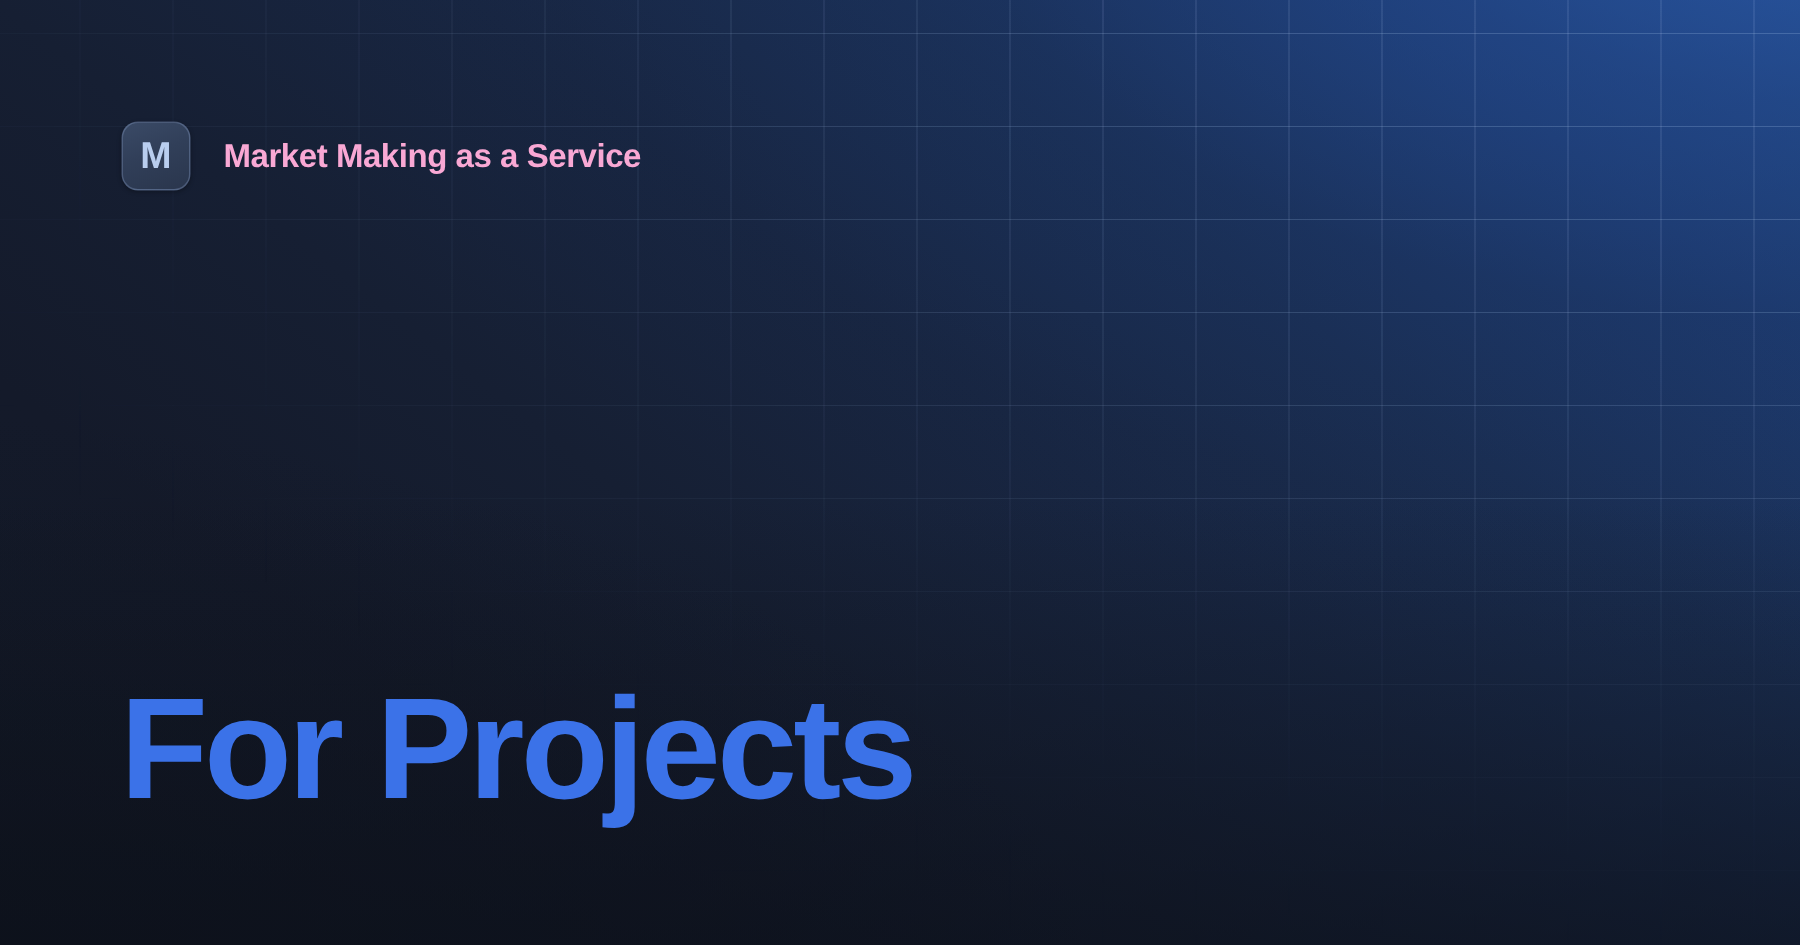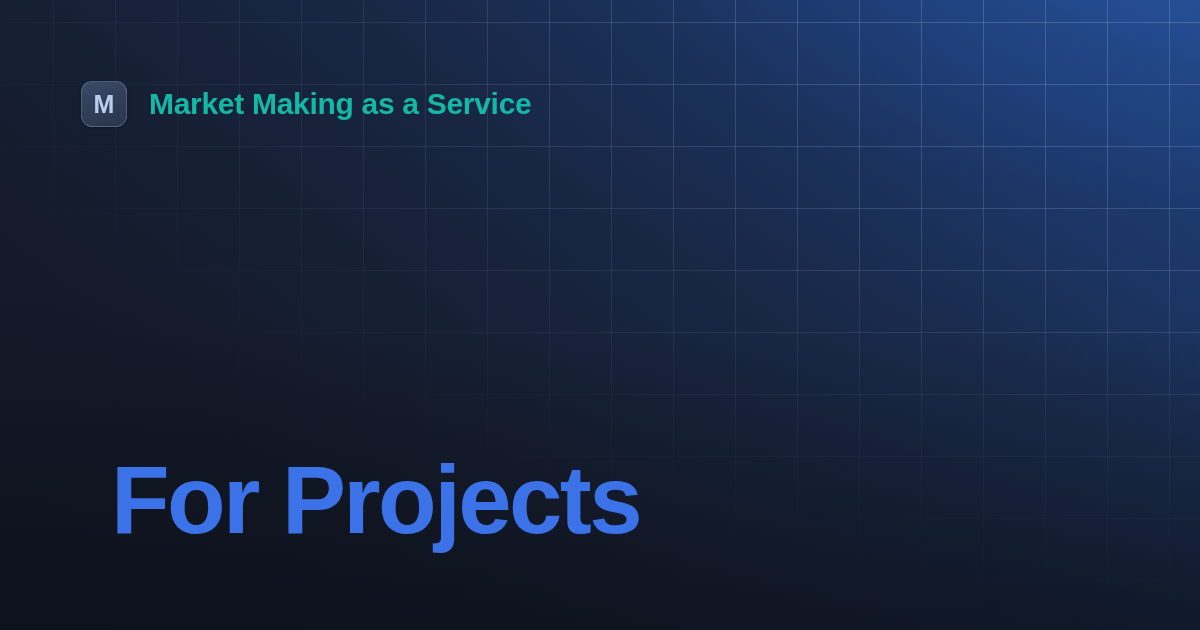--- a/index.html
+++ b/index.html
@@ -99,40 +99,39 @@
 
   .brand-badge-letter {
     font-size: 25px;
     font-weight: bold;
     color: #b9ceef;
     line-height: 1;
     letter-spacing: 0.2px;
   }
 
   .brand-title {
-    font-size: 30px;
+    font-size: 22px;
     font-weight: bold;
-    color: #14b8a6;
+    color: #f9a8d4;
     letter-spacing: -0.3px;
     line-height: 1;
     white-space: nowrap;
   }
 
   
   .headline {
     position: absolute;
     left: 80px;
     top: 452px;
     font-size: 96px;
     font-weight: bold;
     color: #3b72e8;
     letter-spacing: -2.6px;
     line-height: 1;
     white-space: nowrap;
-    margin-left: 31px;
   }
 </style>
 </head>
 <body>
 
 <div id="og-card">
 
   <div class="bg-base"></div>
   <div class="bg-glow-tr"></div>
   <div class="bg-grid-faint"></div>

